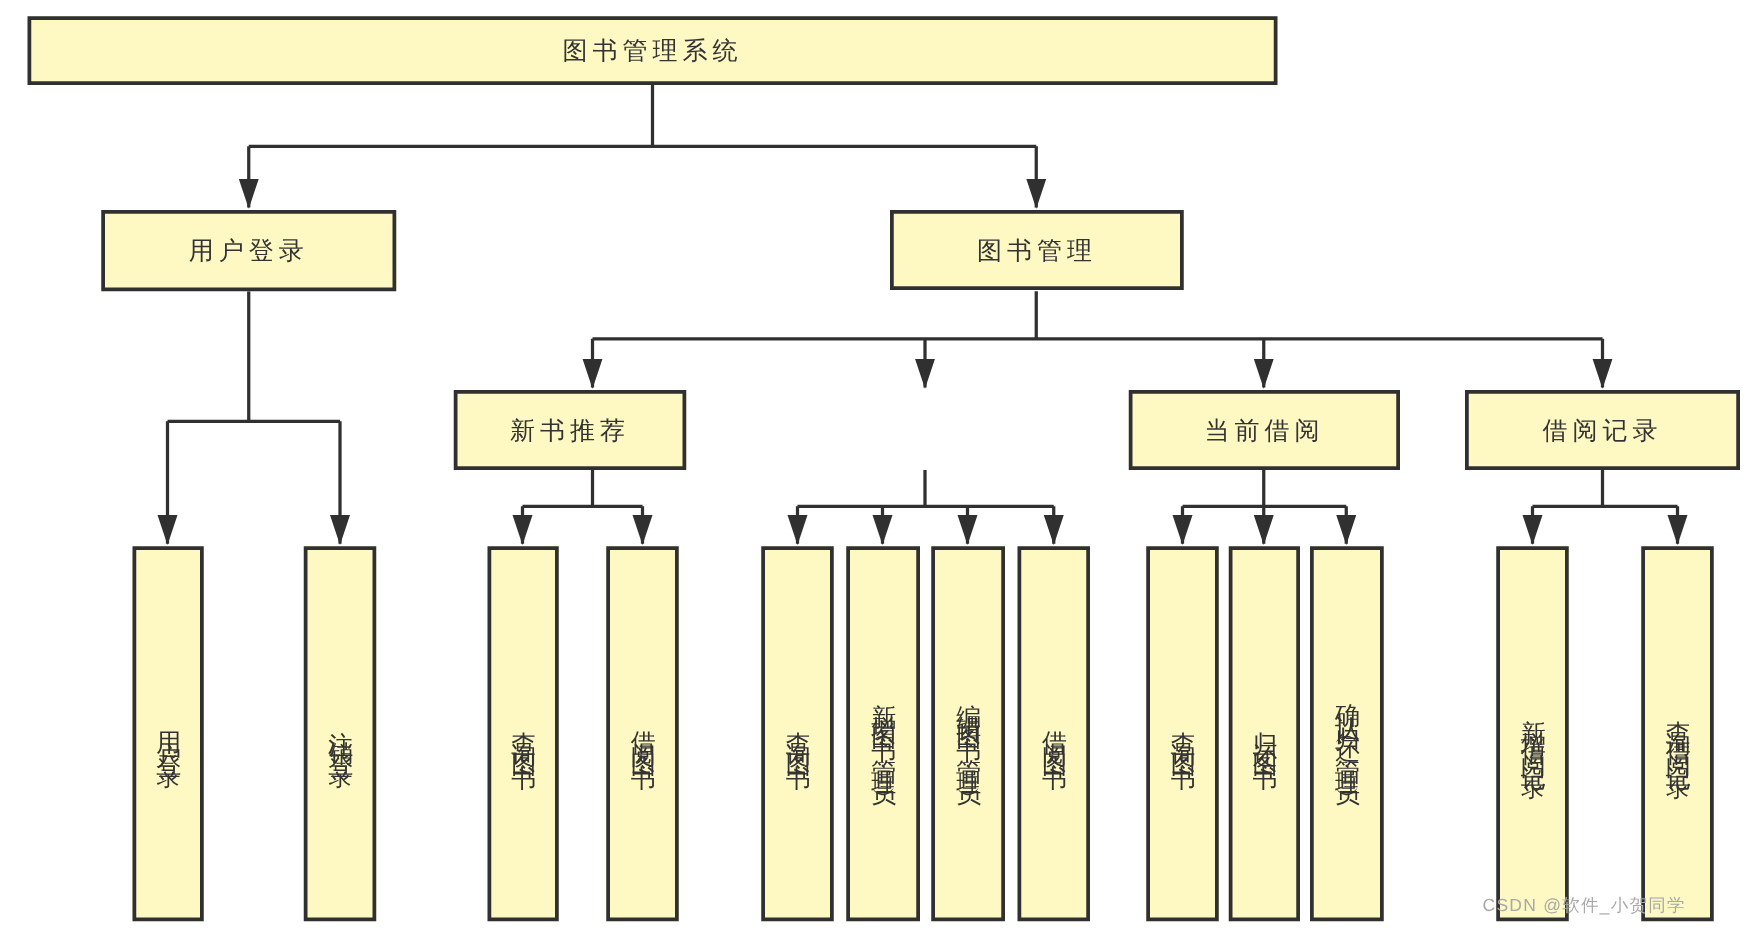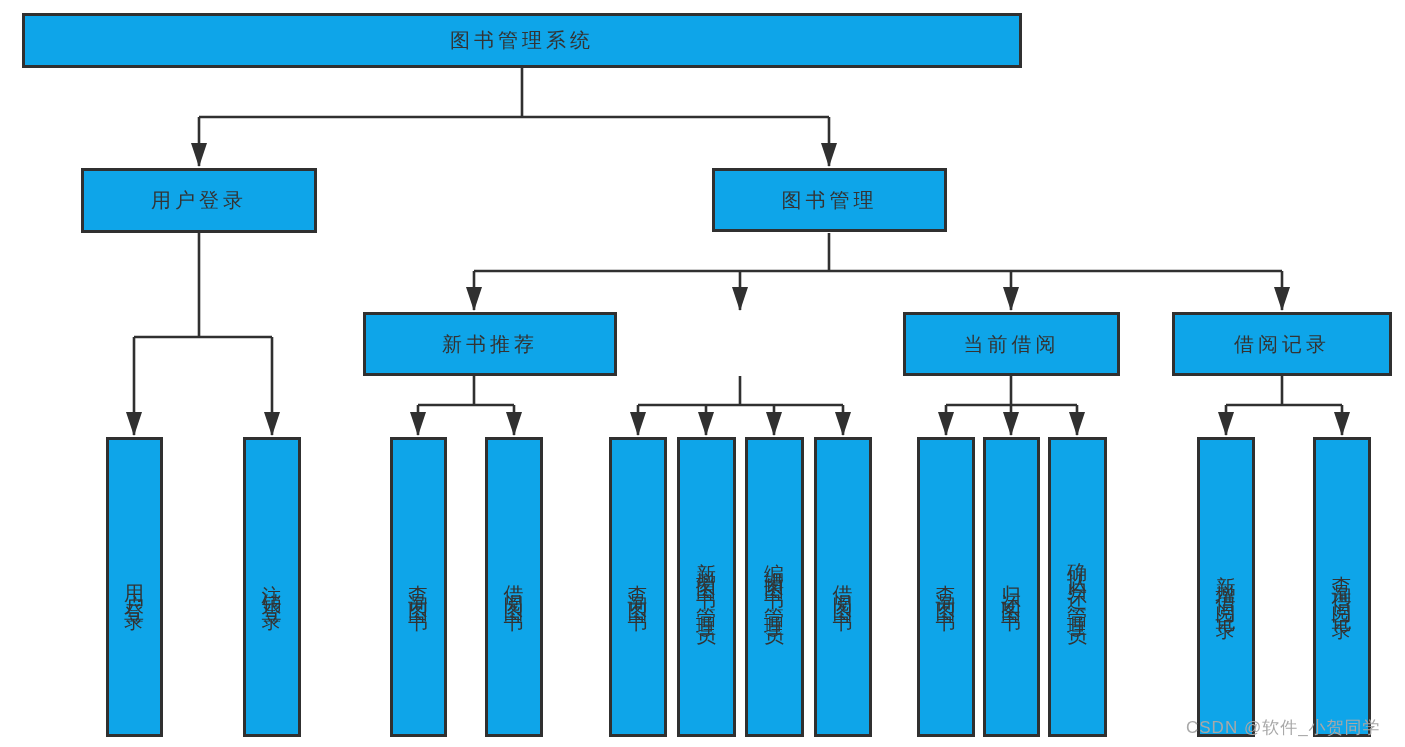--- a/index.html
+++ b/index.html
@@ -15,21 +15,21 @@
     overflow:hidden;
   }
   #connectors{
     position:absolute;
     left:0;top:0;
     width:1405px;height:747px;
   }
   .node{
     position:absolute;
     box-sizing:border-box;
-    background:#0ea5e9;
+    background:#fef9c3;
     border:3px solid #303030;
     display:flex;
     align-items:center;
     justify-content:center;
     color:#333333;
     font-size:20px;
     letter-spacing:4px;
     white-space:nowrap;
   }
   .leaf{
@@ -38,21 +38,21 @@
     letter-spacing:9px;
     white-space:normal;
     line-height:1;
   }
   .watermark{
     position:absolute;
     left:1186px;
     top:716px;
     width:210px;
     color:#a8a8a8;
-    font-size:17px;
+    font-size:14px;
     letter-spacing:1px;
     white-space:nowrap;
     z-index:5;
   }
 </style>
 </head>
 <body>
 
 <div id="canvas">
 
@@ -97,21 +97,21 @@
       <line x1="1226" y1="405" x2="1226" y2="435" marker-end="url(#arr)"></line>
       <line x1="1342" y1="405" x2="1342" y2="435" marker-end="url(#arr)"></line>
     </g>
   </svg>
 
   <div class="node" style="left:22px;top:13px;width:1000px;height:55px">图书管理系统</div>
 
   <div class="node" style="left:81px;top:168px;width:236px;height:65px">用户登录</div>
   <div class="node" style="left:712px;top:168px;width:235px;height:64px">图书管理</div>
 
-  <div class="node" style="left:363px;top:312px;width:254px;height:64px">新书推荐</div>
+  <div class="node" style="left:363px;top:312px;width:186px;height:64px">新书推荐</div>
   <div class="node" style="left:1172px;top:312px;width:220px;height:64px">借阅记录</div>
   <div class="node" style="left:903px;top:312px;width:217px;height:64px">当前借阅</div>
 
   <div class="node leaf" style="left:106px;top:437px;width:57px;height:300px">用户登录</div>
   <div class="node leaf" style="left:243px;top:437px;width:58px;height:300px">注销登录</div>
 
   <div class="node leaf" style="left:390px;top:437px;width:57px;height:300px">查询图书</div>
   <div class="node leaf" style="left:485px;top:437px;width:58px;height:300px">借阅图书</div>
 
   <div class="node leaf" style="left:609px;top:437px;width:58px;height:300px">查询图书</div>

